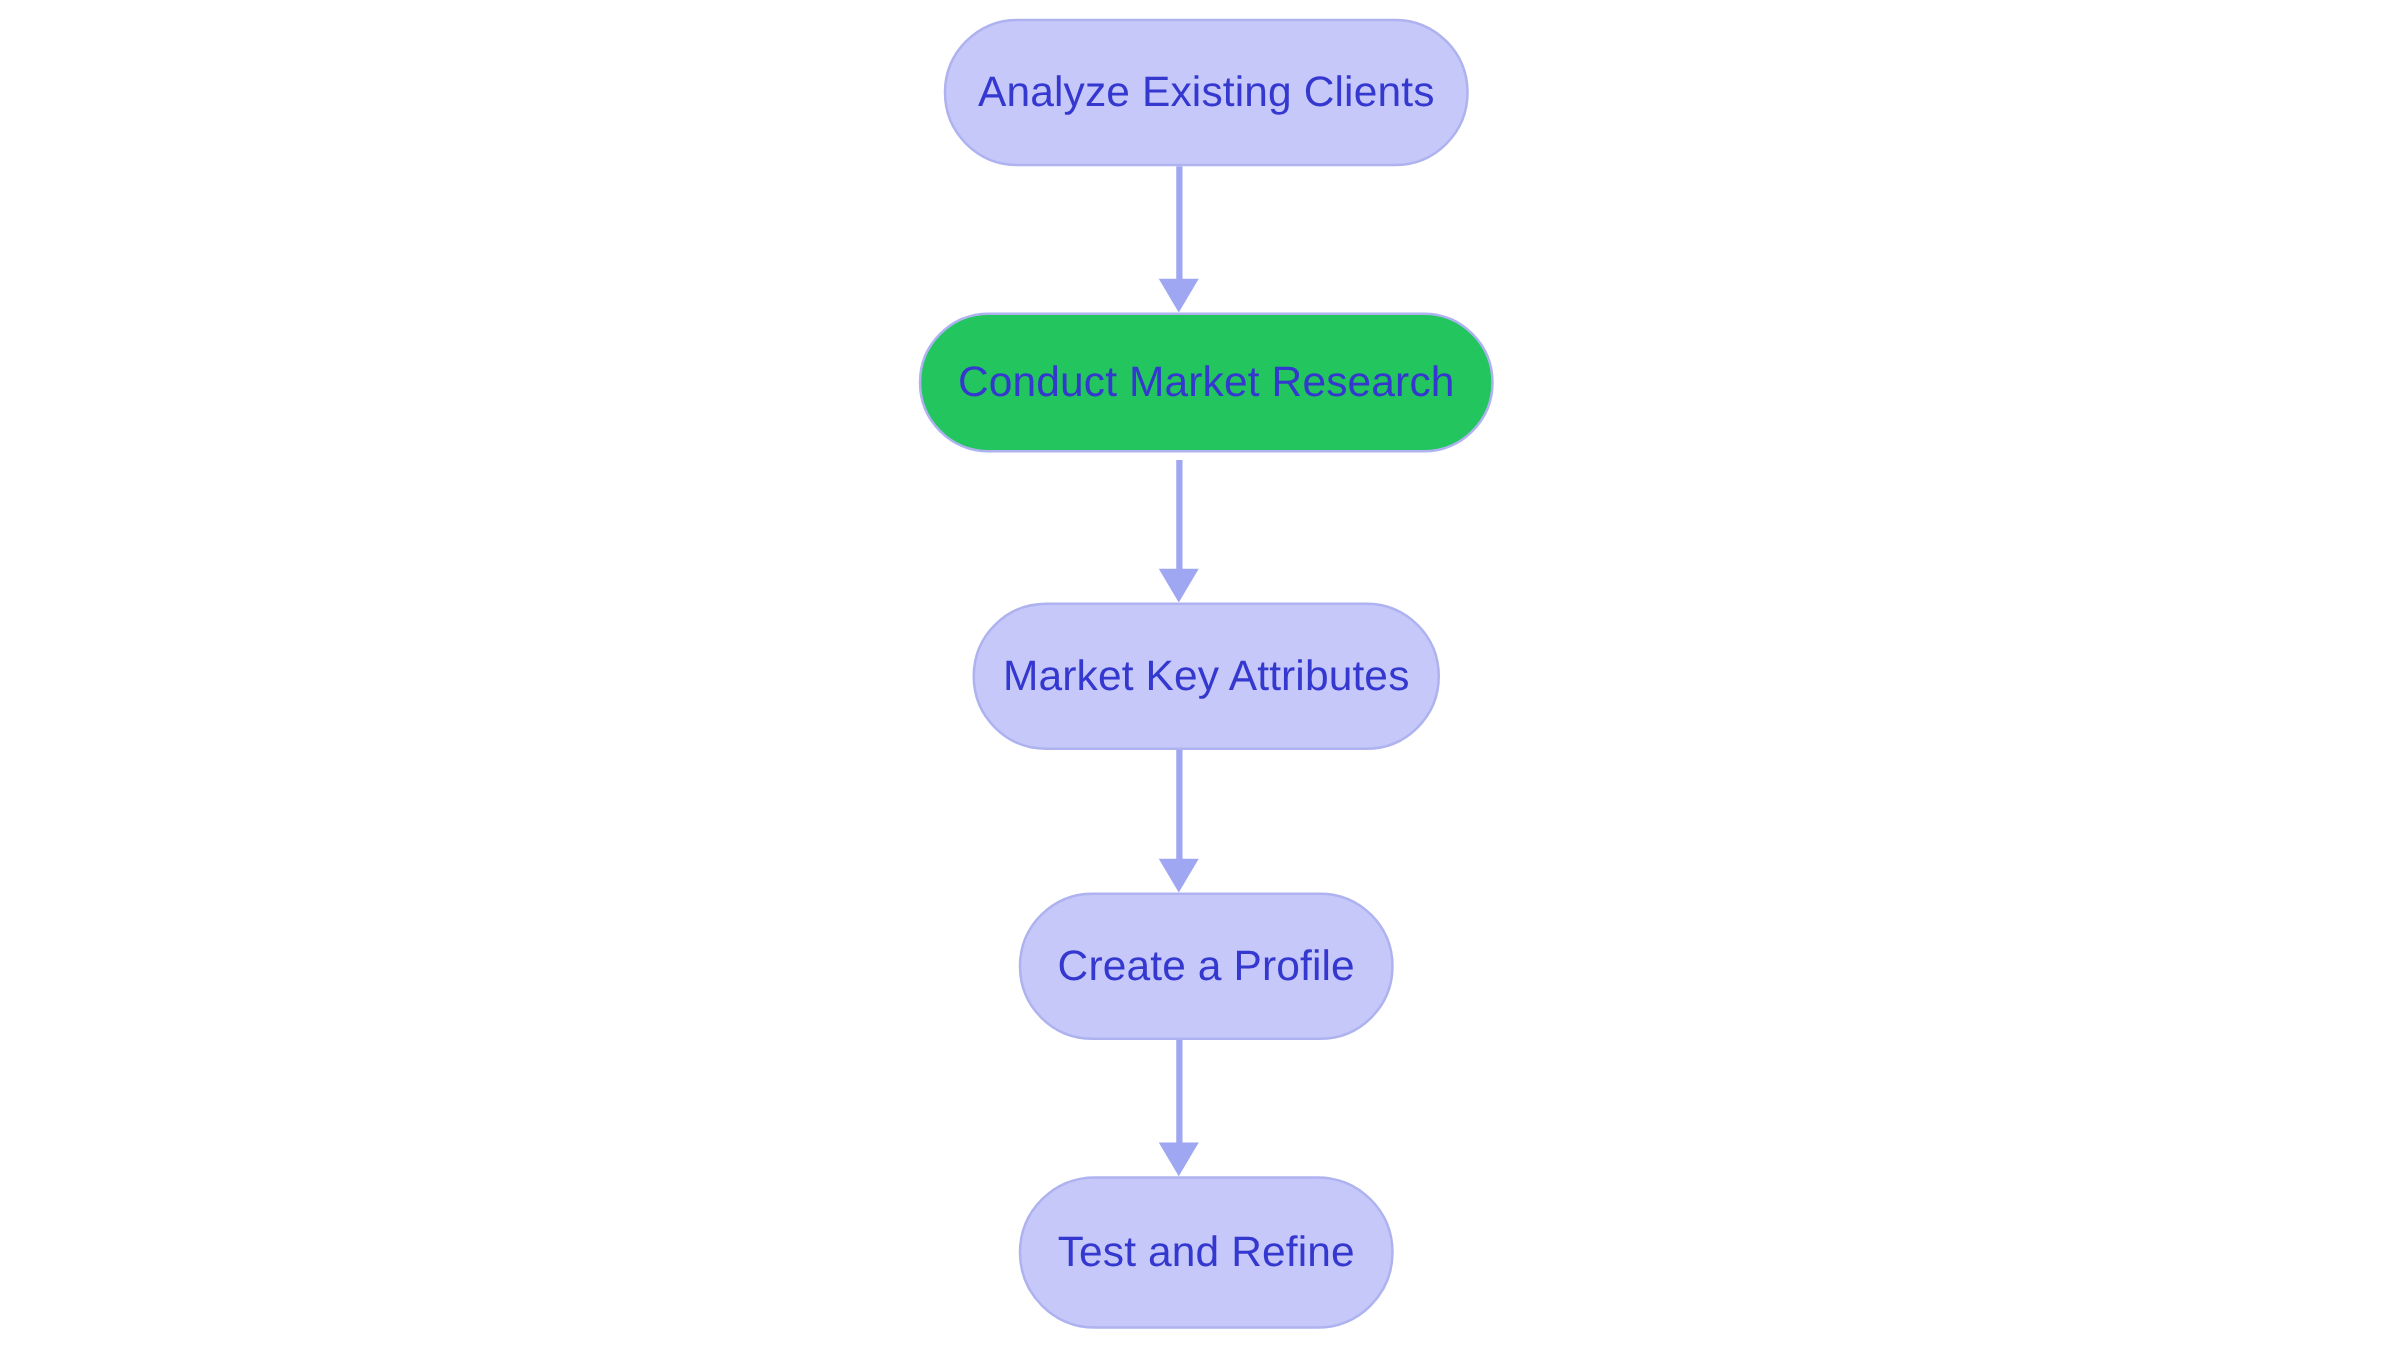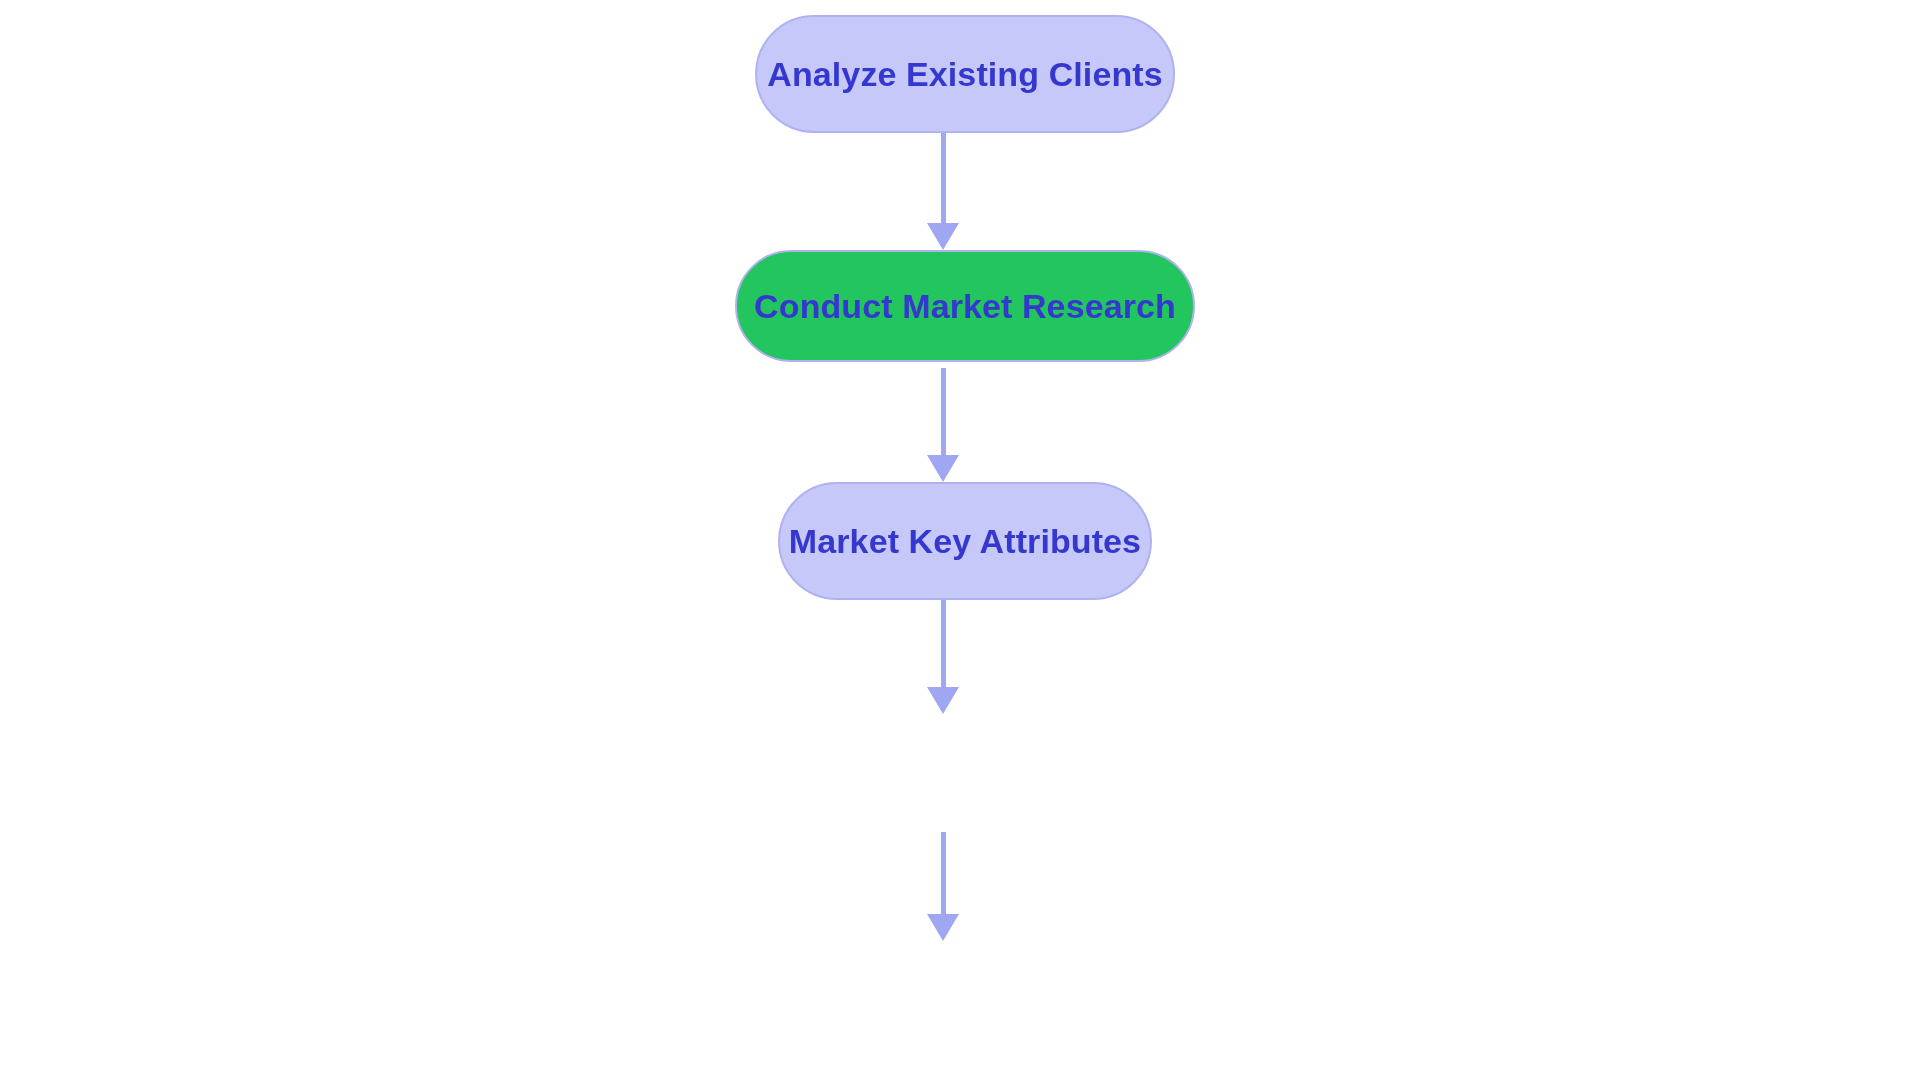--- a/index.html
+++ b/index.html
@@ -25,21 +25,21 @@
     position: absolute;
     box-sizing: border-box;
     display: flex;
     align-items: center;
     justify-content: center;
     background: #c5c8f9;
     border: 2px solid #aeb3f0;
     border-radius: 999px;
     color: #3538cf;
     font-size: 34px;
-    font-weight: 700;
+    font-weight: 400;
     letter-spacing: 0.1px;
     white-space: nowrap;
     line-height: 1;
   }
 
   .flow-node .node-label {
     display: block;
     color: #3538cf;
   }
 
@@ -89,13 +89,19 @@
     </div>
     <div class="flow-node" style="left: 755px; top: 15px; width: 420px; height: 118px; background: rgb(197, 200, 249); border-color: rgb(174, 179, 240);">
       <span class="node-label" style="color: rgb(53, 56, 207);">Analyze Existing Clients</span>
     </div>
     <div class="flow-node" style="left: 735px; top: 250px; width: 460px; height: 112px; background: #22c55e; border-color: rgb(174, 179, 240);">
       <span class="node-label" style="color: rgb(53, 56, 207);">Conduct Market Research</span>
     </div>
     <div class="flow-node" style="left: 778px; top: 482px; width: 374px; height: 118px; background: rgb(197, 200, 249); border-color: rgb(174, 179, 240);">
       <span class="node-label" style="color: rgb(53, 56, 207);">Market Key Attributes</span>
     </div>
+    <div class="flow-node" style="left: 815px; top: 714px; width: 300px; height: 118px; background: rgb(197, 200, 249); border-color: rgb(174, 179, 240);">
+      <span class="node-label" style="color: rgb(53, 56, 207);">Create a Profile</span>
+    </div>
+    <div class="flow-node" style="left: 815px; top: 941px; width: 300px; height: 122px; background: rgb(197, 200, 249); border-color: rgb(174, 179, 240);">
+      <span class="node-label" style="color: rgb(53, 56, 207);">Test and Refine</span>
+    </div>
   </div>
 
 </body></html>

